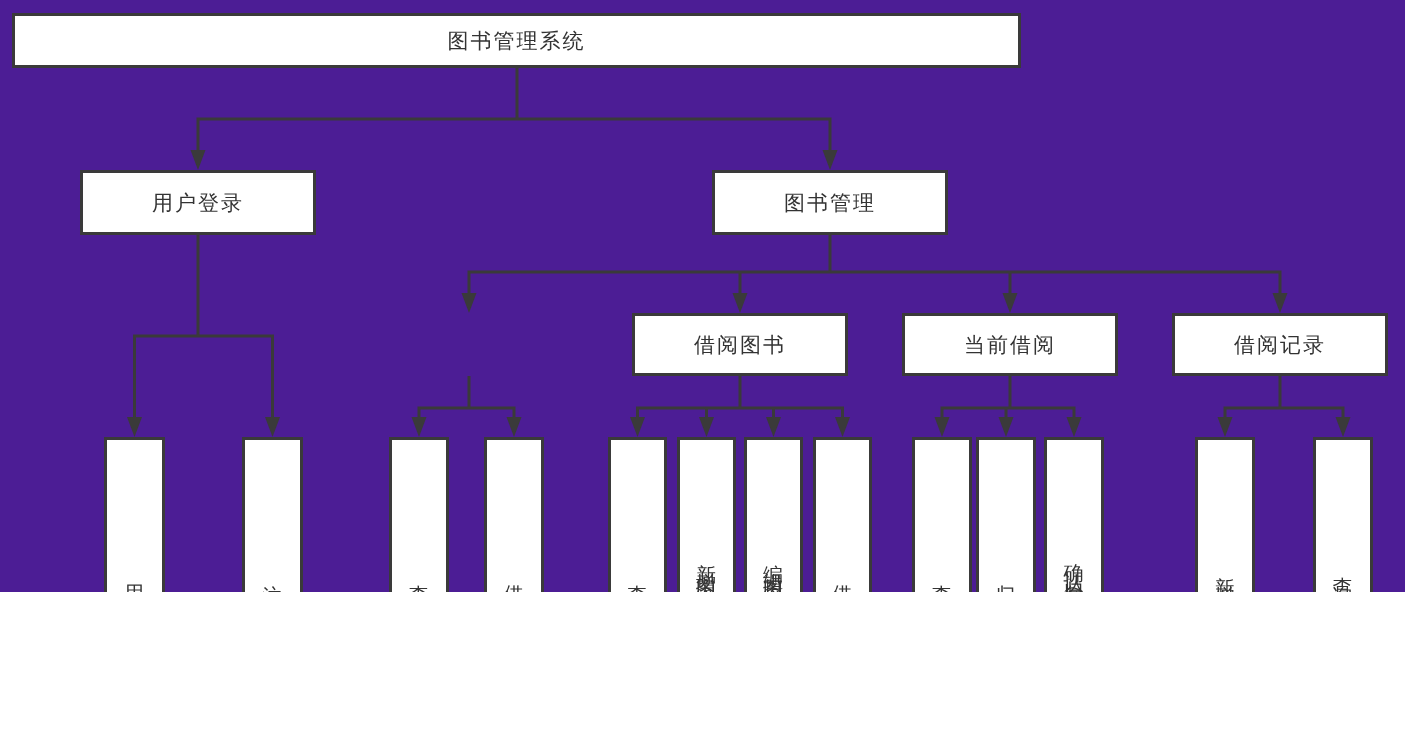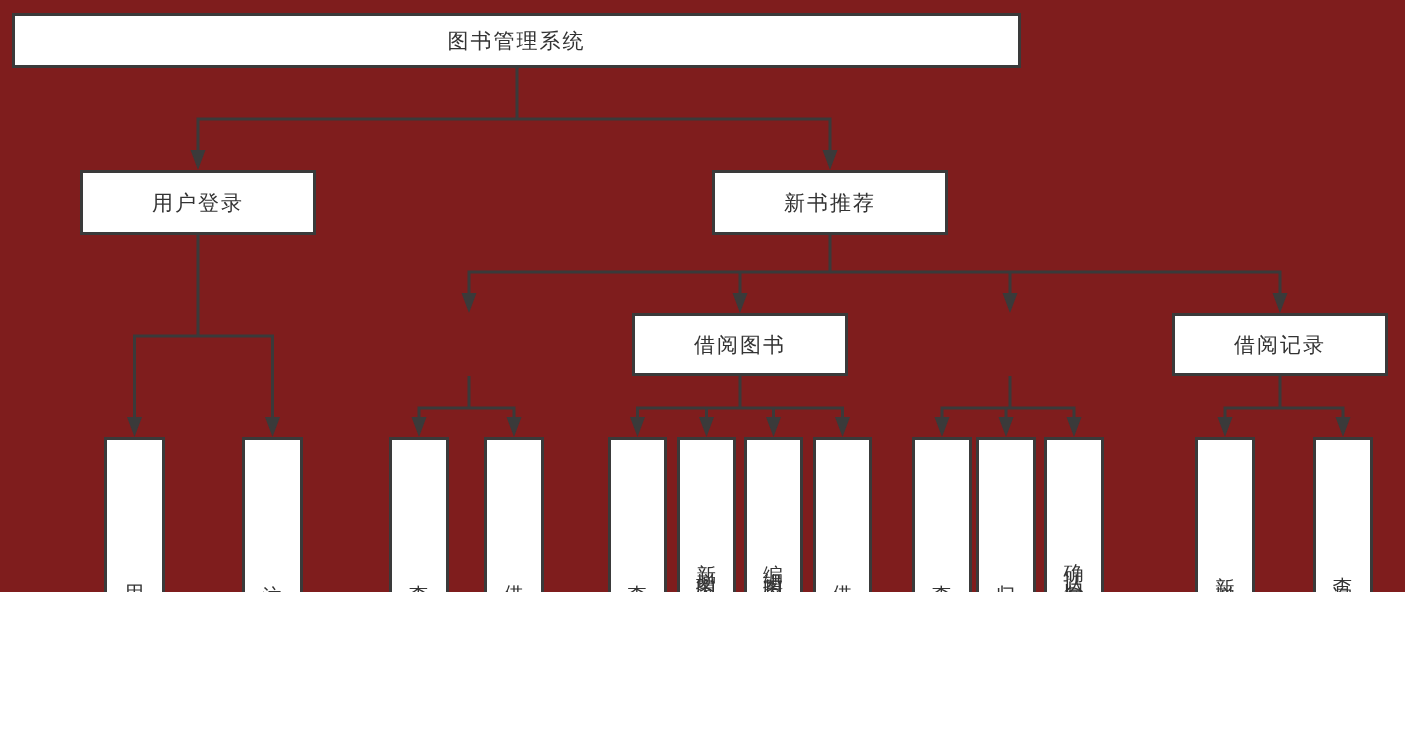--- a/index.html
+++ b/index.html
@@ -4,21 +4,21 @@
 <style>
   html, body {
     margin: 0;
     padding: 0;
     background: #ffffff;
   }
   .stage {
     position: relative;
     width: 1405px;
     height: 592px;
-    background: #7f1d1d;
+    background: #4c1d95;
     font-family: "Liberation Sans", sans-serif;
     overflow: hidden;
   }
   .wires {
     position: absolute;
     left: 0;
     top: 0;
     width: 1405px;
     height: 747px;
     pointer-events: none;
@@ -99,23 +99,24 @@
       <path d="M1006 437 L998.5 417 L1013.5 417 Z"></path>
       <path d="M1074 437 L1066.5 417 L1081.5 417 Z"></path>
       <path d="M1225 437 L1217.5 417 L1232.5 417 Z"></path>
       <path d="M1343 437 L1335.5 417 L1350.5 417 Z"></path>
     </g>
   </svg>
 
   <div class="box h" style="left:12px;top:13px;width:1009px;height:55px">图书管理系统</div>
 
   <div class="box h" style="left:80px;top:170px;width:236px;height:65px">用户登录</div>
-  <div class="box h" style="left:712px;top:170px;width:236px;height:65px">新书推荐</div>
+  <div class="box h" style="left:712px;top:170px;width:236px;height:65px">图书管理</div>
 
   <div class="box h" style="left:632px;top:313px;width:216px;height:63px">借阅图书</div>
+  <div class="box h" style="left:902px;top:313px;width:216px;height:63px">当前借阅</div>
   <div class="box h" style="left:1172px;top:313px;width:216px;height:63px">借阅记录</div>
 
   <div class="box v" style="left:104px;top:437px;width:61px;height:298px">用户登录</div>
   <div class="box v" style="left:242px;top:437px;width:61px;height:298px">注销登录</div>
 
   <div class="box v" style="left:389px;top:437px;width:60px;height:298px">查询图书</div>
   <div class="box v" style="left:484px;top:437px;width:60px;height:298px">借阅图书</div>
 
   <div class="box v" style="left:608px;top:437px;width:59px;height:298px">查询图书</div>
   <div class="box v" style="left:677px;top:437px;width:59px;height:298px">新增图书（管理员）</div>

